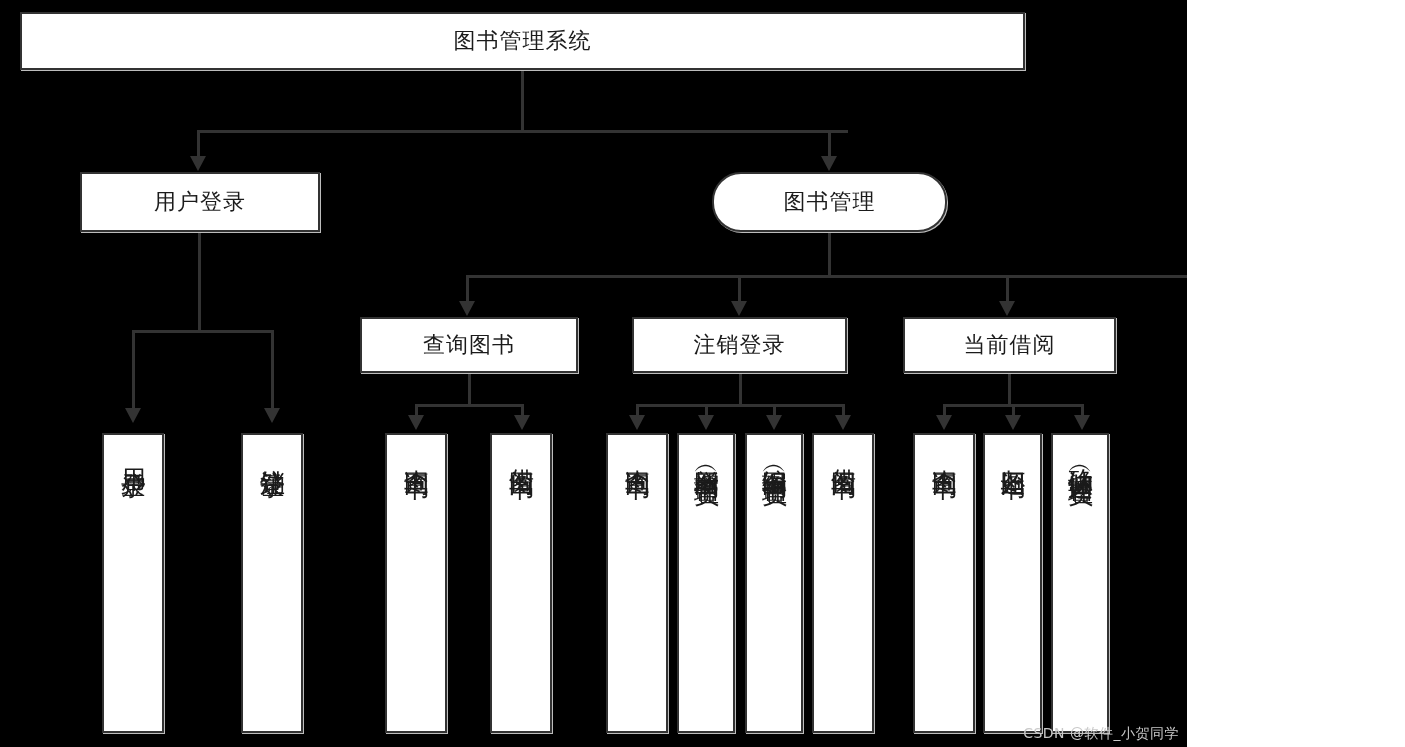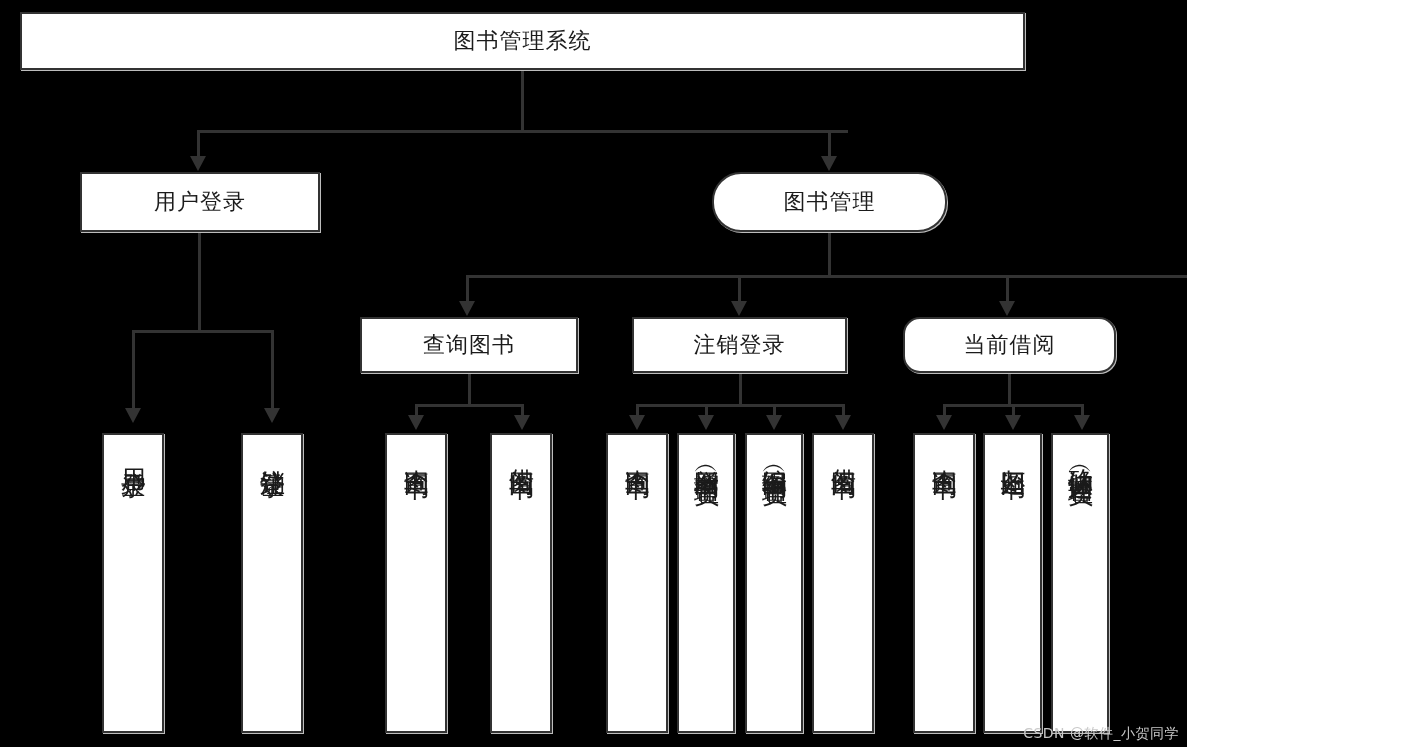--- a/index.html
+++ b/index.html
@@ -128,21 +128,21 @@
   <div class="arrow" style="left:1270px;top:301px;"></div>
 
   <div class="node" id="n-new-book" style="left:360px;top:317px;width:218px;height:56px;">
     <span class="label">查询图书</span>
   </div>
 
   <div class="node" id="n-book-borrow" style="left:632px;top:317px;width:215px;height:56px;">
     <span class="label">注销登录</span>
   </div>
 
-  <div class="node" id="n-current-borrow" style="left:903px;top:317px;width:213px;height:56px;border-radius:17px;">
+  <div class="node" id="n-current-borrow" style="left:903px;top:317px;width:213px;height:56px;">
     <span class="label">当前借阅</span>
   </div>
 
 
   <div class="edge vline" style="left:468px;top:373px;height:33px;"></div>
   <div class="edge hline" style="left:415px;top:404px;width:108px;"></div>
   <div class="edge vline" style="left:415px;top:404px;height:14px;"></div>
   <div class="arrow" style="left:408px;top:415px;"></div>
   <div class="edge vline" style="left:521px;top:404px;height:14px;"></div>
   <div class="arrow" style="left:514px;top:415px;"></div>

